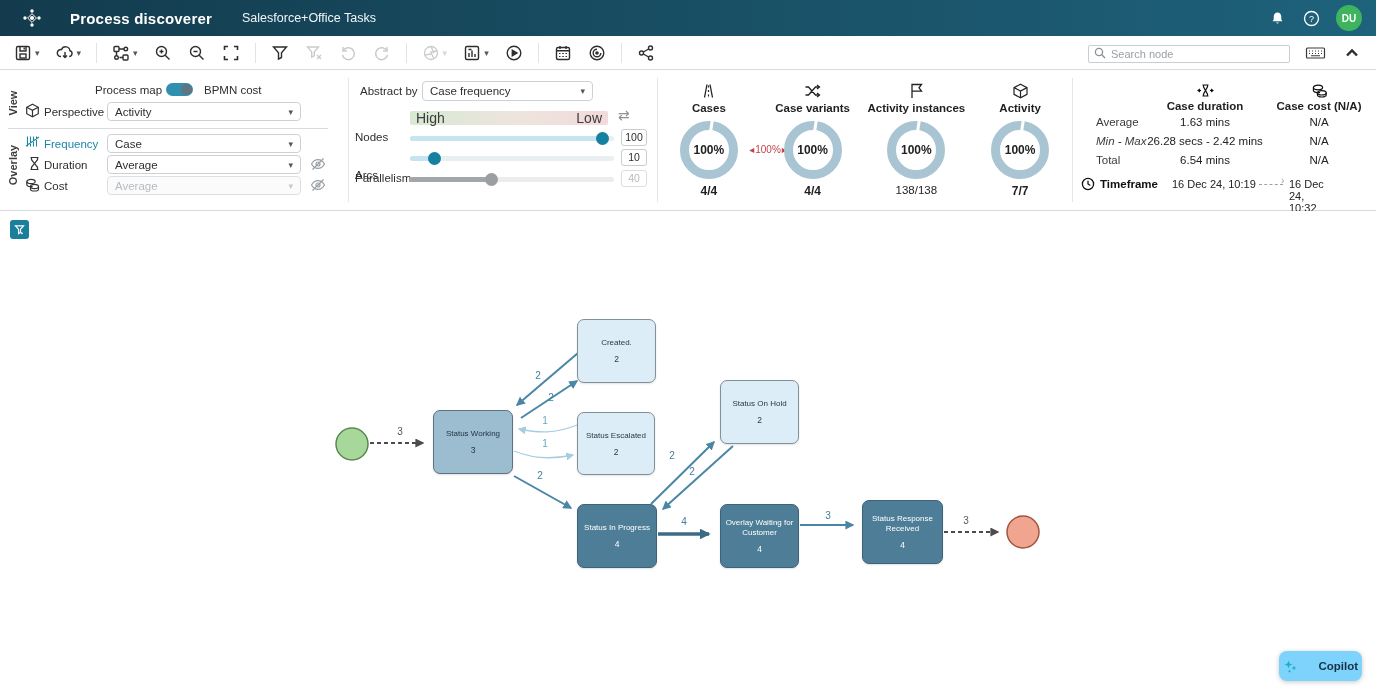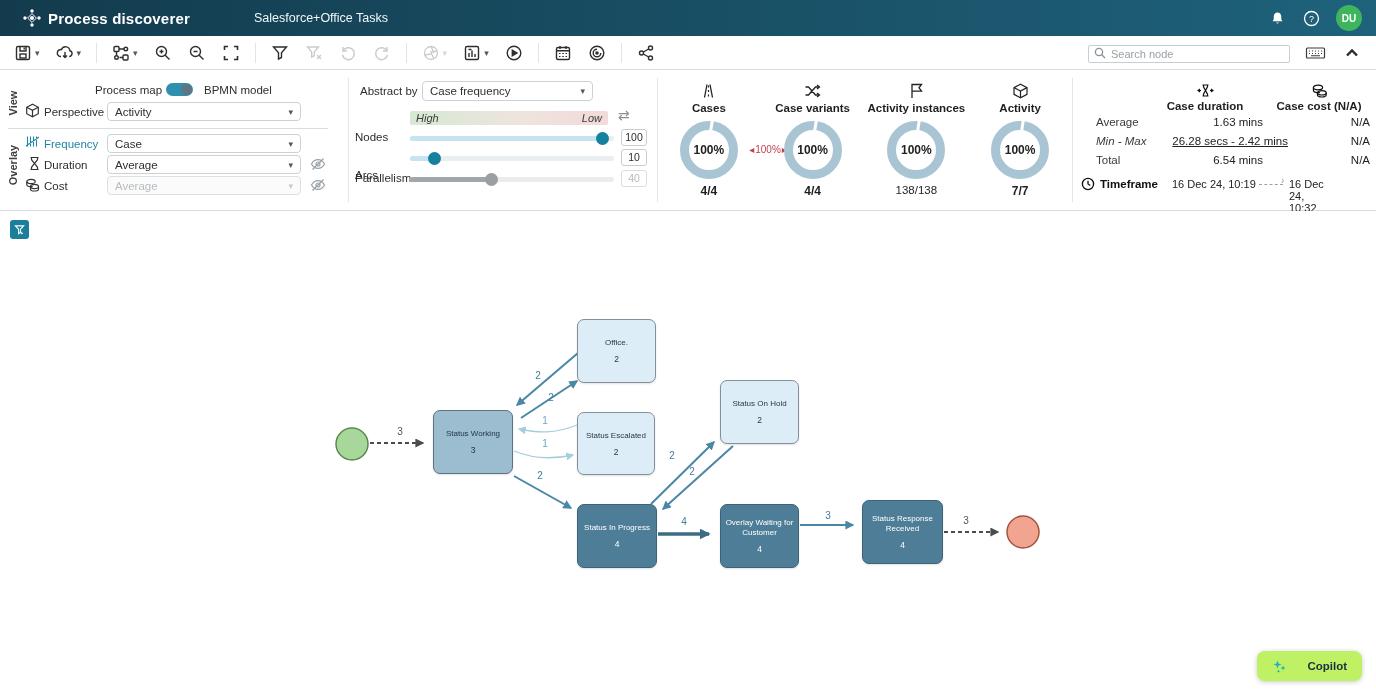--- a/index.html
+++ b/index.html
@@ -5,22 +5,22 @@
   * { box-sizing: border-box; margin: 0; padding: 0; }
   html,body { width:1376px; height:694px; }
   body { font-family:"Liberation Sans", sans-serif; background:#fff; }
   .app { position:relative; width:1376px; height:694px; overflow:hidden; background:#fff; }
 
   
   .header { position:absolute; left:0; top:0; width:1376px; height:36px;
     background:linear-gradient(90deg,#143d4f 0%,#1b5possible 0%) ; }
   .header { background:linear-gradient(90deg,#133b4d 0%,#1e627b 100%); display:flex; align-items:center; }
   .logo { margin-left:22px; width:20px; height:20px; flex:0 0 auto; }
-  .app-title { color:#fff; font-size:15px; font-weight:bold; margin-left:6px; letter-spacing:.2px; }
-  .project-name { color:#f2f6f8; font-size:12.5px; margin-left:64px; }
+  .app-title { color:#fff; font-size:15px; font-weight:bold; margin-left:28px; letter-spacing:.2px; }
+  .project-name { color:#f2f6f8; font-size:12.5px; margin-left:30px; }
   .header-right { margin-left:auto; margin-right:14px; display:flex; align-items:center; gap:16px; }
   .hicon { width:18px; height:18px; color:#fff; display:flex; align-items:center; justify-content:center; cursor:pointer; }
   .avatar { width:26px; height:26px; border-radius:50%; background:#3eb45f; color:#fff; font-size:10px; font-weight:bold;
     display:flex; align-items:center; justify-content:center; cursor:pointer; }
 
   
   .toolbar { position:absolute; left:0; top:36px; width:1376px; height:34px; background:#fff;
     border-bottom:1px solid #d9dcde; display:flex; align-items:center; padding-left:6px; }
   .tbtn { height:26px; display:flex; align-items:center; justify-content:center; padding:0 3px; margin:0 5px;
     color:#2e2e2e; cursor:pointer; }
@@ -55,21 +55,21 @@
   .sel.disabled { color:#b7bcc0; background:#fbfbfb; border-color:#dde0e2; cursor:default; }
   .sel.disabled .caret { color:#c6c9cb; }
   .hr1 { position:absolute; left:8px; top:58px; width:320px; height:1px; background:#d9dcde; }
   .toggle { position:absolute; left:166px; top:13px; width:27px; height:13px; border-radius:7px; background:#2e8fae; cursor:pointer; }
   .toggle .knob { position:absolute; right:1px; top:1px; width:11px; height:11px; border-radius:50%; background:#5f7584; }
   .picon { position:absolute; width:15px; height:15px; color:#333; }
   .eyeoff { position:absolute; width:16px; height:16px; color:#99a0a5; cursor:pointer; }
 
   .grad-bar { position:absolute; left:62px; top:41px; width:198px; height:14px; border-radius:2px;
     background:linear-gradient(90deg,#d6e9d3 0%,#eee4de 55%,#f2dada 100%); display:flex; align-items:center; justify-content:space-between; padding:0 6px; }
-  .grad-bar span { font-size:11px; color:#3c3c3c;font-style:italic; }
+  .grad-bar span { font-size:14px; color:#3c3c3c; }
   .swap-icon { position:absolute; left:270px; top:37px; font-size:14px; color:#8d9296; cursor:pointer; }
   .slider-lbl { position:absolute; left:7px; font-size:11.5px; color:#2e2e2e; }
   .track { position:absolute; left:62px; width:204px; height:5px; border-radius:3px; background:#e9eef1; cursor:pointer; }
   .track .fill { position:absolute; left:0; top:0; height:5px; border-radius:3px; background:#c5e3f0; }
   .track.gray { background:#ececec; }
   .track.gray .fill { background:#a2a6a9; }
   .knob { position:absolute; top:-4px; width:13px; height:13px; border-radius:50%; background:#16809f; cursor:pointer; }
   .knob.gray { background:#9b9fa2; }
   .valbox { position:absolute; left:273px; width:26px; height:17px; border:1px solid #c8cdd1; border-radius:3px;
     font-size:10.5px; color:#2e2e2e; text-align:center; line-height:15px; background:#fff; }
@@ -86,42 +86,42 @@
   .donut .pct { font-size:12px; font-weight:600; color:#222; }
   .stat .ratio { font-size:12px; font-weight:bold; color:#1f1f1f; margin-top:5px; }
   .stat .ratio.reg { font-weight:normal; font-size:11.5px; }
   .stat-link { position:absolute; left:85px; top:74px; width:52px; text-align:center; font-size:10px; color:#c0424e; }
   .stat-link::before { content:'◂'; margin-right:1px; }
   .stat-link::after { content:'▸'; margin-left:1px; }
 
   .sec4 .micon { position:absolute; width:17px; height:15px; color:#222; }
   .mhead { position:absolute; top:30px; font-size:11.5px; font-weight:bold; color:#1f1f1f; text-align:center; }
   .mrow-lbl { position:absolute; left:24px; font-size:11.5px; color:#3a3a3a; }
-  .mrow-val { position:absolute; font-size:11.5px; color:#222; text-align:right; }
+  .mrow-val { position:absolute; font-size:11.5px; color:#222; text-align:center; }
   .tf-icon { position:absolute; left:9px; top:107px; width:14px; height:14px; color:#111; }
   .tf-lbl { position:absolute; left:28px; top:108px; font-size:11.5px; font-weight:bold; color:#111; }
   .tf-start { position:absolute; left:100px; top:108px; font-size:11px; color:#222; }
   .tf-dash { position:absolute; left:187px; top:114px; width:24px; border-top:1px dashed #9aa0a5; }
   .tf-arrow { position:absolute; left:209px; top:105px; font-size:10px; color:#9aa0a5; }
   .tf-end { position:absolute; left:217px; top:108px; font-size:11px; color:#222; }
 
   
   .canvas { position:absolute; left:0; top:211px; width:1376px; height:483px; background:#fff; }
   .chip { position:absolute; left:10px; top:9px; width:19px; height:19px; background:#1b7e9b; border-radius:3px;
     display:flex; align-items:center; justify-content:center; color:#fff; cursor:pointer; }
   .edges { position:absolute; left:0; top:0; width:1376px; height:483px; }
   .node { position:absolute; border-radius:7px; display:flex; flex-direction:column; align-items:center;
     justify-content:center; cursor:pointer; box-shadow:0 1px 2px rgba(0,0,0,.12); }
   .node .nlbl { font-size:8px; line-height:1.25; text-align:center; max-width:68px; }
   .node .ncnt { font-size:8.5px; margin-top:6px; }
   .node-light { background:#dcedf7; border:1px solid #82909a; color:#273943; }
   .node-mid   { background:#9cbcd0; border:1px solid #5d7382; color:#1c333f; }
   .node-dark  { background:#4e7e97; border:1px solid #3c637b; color:#ffffff; }
-  .copilot { position:absolute; right:14px; bottom:13px; height:30px; background:#bef264; border-radius:8px;
-    box-shadow:0 1px 5px rgba(0,0,0,.22); display:flex; align-items:center; gap:20px; padding:0 15px; cursor:pointer; }
+  .copilot { position:absolute; right:14px; bottom:13px; height:30px; background:#7dd3fc; border-radius:8px;
+    box-shadow:0 1px 5px rgba(0,0,0,.22); display:flex; align-items:center; gap:20px; padding:0 4px; cursor:pointer; }
   .copilot .cp-lbl { font-size:11.5px; font-weight:600; color:#173042; }
   text.elbl { font-size:10px; fill:#3f7e9e; text-anchor:middle; font-family:"Liberation Sans",sans-serif; }
   text.elbl-light { fill:#6da5c2; }
   text.elbl-gray { fill:#565656; }
 </style>
 </head>
 <body>
 
 <div class="app">
 
@@ -289,21 +289,21 @@
   <div class="panel">
 
     <div class="sec sec1">
       <div class="vlabel" style="top:33px;">View</div>
       <div class="vlabel" style="top:95px;">Overlay</div>
 
       <span class="lbl" style="position:absolute;left:95px;top:14px;">Process map</span>
       <div class="toggle">
           <div class="knob"></div>
         </div>
-      <span class="lbl" style="position:absolute;left:204px;top:14px;">BPMN model</span>
+      <span class="lbl" style="position:absolute;left:204px;top:14px;">BPMN cost</span>
 
       <svg class="picon" style="left:25px;top:33px;" viewBox="0 0 15 15" fill="none" stroke="#333" stroke-width="1.2">
           <path d="M7.5 1.2 13.3 4.3v6.4L7.5 13.8 1.7 10.7V4.3z"></path>
           <path d="M1.7 4.3 7.5 7.4l5.8-3.1M7.5 7.4v6.4"></path>
         </svg>
       <span class="lbl" style="position:absolute;left:44px;top:36px;">Perspective</span>
       <div class="sel" style="left:107px;top:32px;width:194px;">
         <span>Activity</span>
           <span class="caret">▾</span>
       </div>
@@ -450,21 +450,21 @@
           <ellipse cx="10.8" cy="9.8" rx="4.4" ry="2.2"></ellipse>
           <path d="M6.4 9.8v2c0 1.2 2 2.2 4.4 2.2s4.4-1 4.4-2.2v-2"></path>
         </svg>
       <div class="mhead" style="left:196px;width:102px;">Case cost (N/A)</div>
 
       <span class="mrow-lbl" style="top:46px;">Average</span>
       <span class="mrow-val" style="left:75px;top:46px;width:116px;">1.63 mins</span>
       <span class="mrow-val" style="left:196px;top:46px;width:102px;">N/A</span>
 
       <span class="mrow-lbl" style="top:65px;font-style:italic;">Min - Max</span>
-      <span class="mrow-val" style="left:80px;top:65px;width:136px;text-decoration:underline;">26.28 secs - 2.42 mins</span>
+      <span class="mrow-val" style="left:65px;top:65px;width:136px;">26.28 secs - 2.42 mins</span>
       <span class="mrow-val" style="left:196px;top:65px;width:102px;">N/A</span>
 
       <span class="mrow-lbl" style="top:84px;">Total</span>
       <span class="mrow-val" style="left:75px;top:84px;width:116px;">6.54 mins</span>
       <span class="mrow-val" style="left:196px;top:84px;width:102px;">N/A</span>
 
       <svg class="tf-icon" viewBox="0 0 14 14" fill="none" stroke="#111" stroke-width="1.3">
           <circle cx="7" cy="7" r="5.6"></circle>
           <path d="M7 3.8V7l2.3 1.5"></path>
         </svg>
@@ -528,21 +528,21 @@
       <text class="elbl" x="684" y="314">4</text>
 
       <path d="M800 314 H853" stroke="#4a86a6" stroke-width="2" fill="none" marker-end="url(#m-teal)"></path>
       <text class="elbl" x="828" y="308">3</text>
 
       <path d="M944 321 H998" stroke="#4c4c4c" stroke-width="2.2" stroke-dasharray="4 3" fill="none" marker-end="url(#m-gray)"></path>
       <text class="elbl elbl-gray" x="966" y="313">3</text>
     </svg>
 
     <div class="node node-light" style="left:577px;top:108px;width:79px;height:64px;">
-      <div class="nlbl">Office.</div>
+      <div class="nlbl">Created.</div>
       <div class="ncnt">2</div>
     </div>
     <div class="node node-mid" style="left:433px;top:199px;width:80px;height:64px;">
       <div class="nlbl">Status Working</div>
       <div class="ncnt">3</div>
     </div>
     <div class="node node-light" style="left:577px;top:201px;width:78px;height:63px;">
       <div class="nlbl">Status Escalated</div>
       <div class="ncnt">2</div>
     </div>

